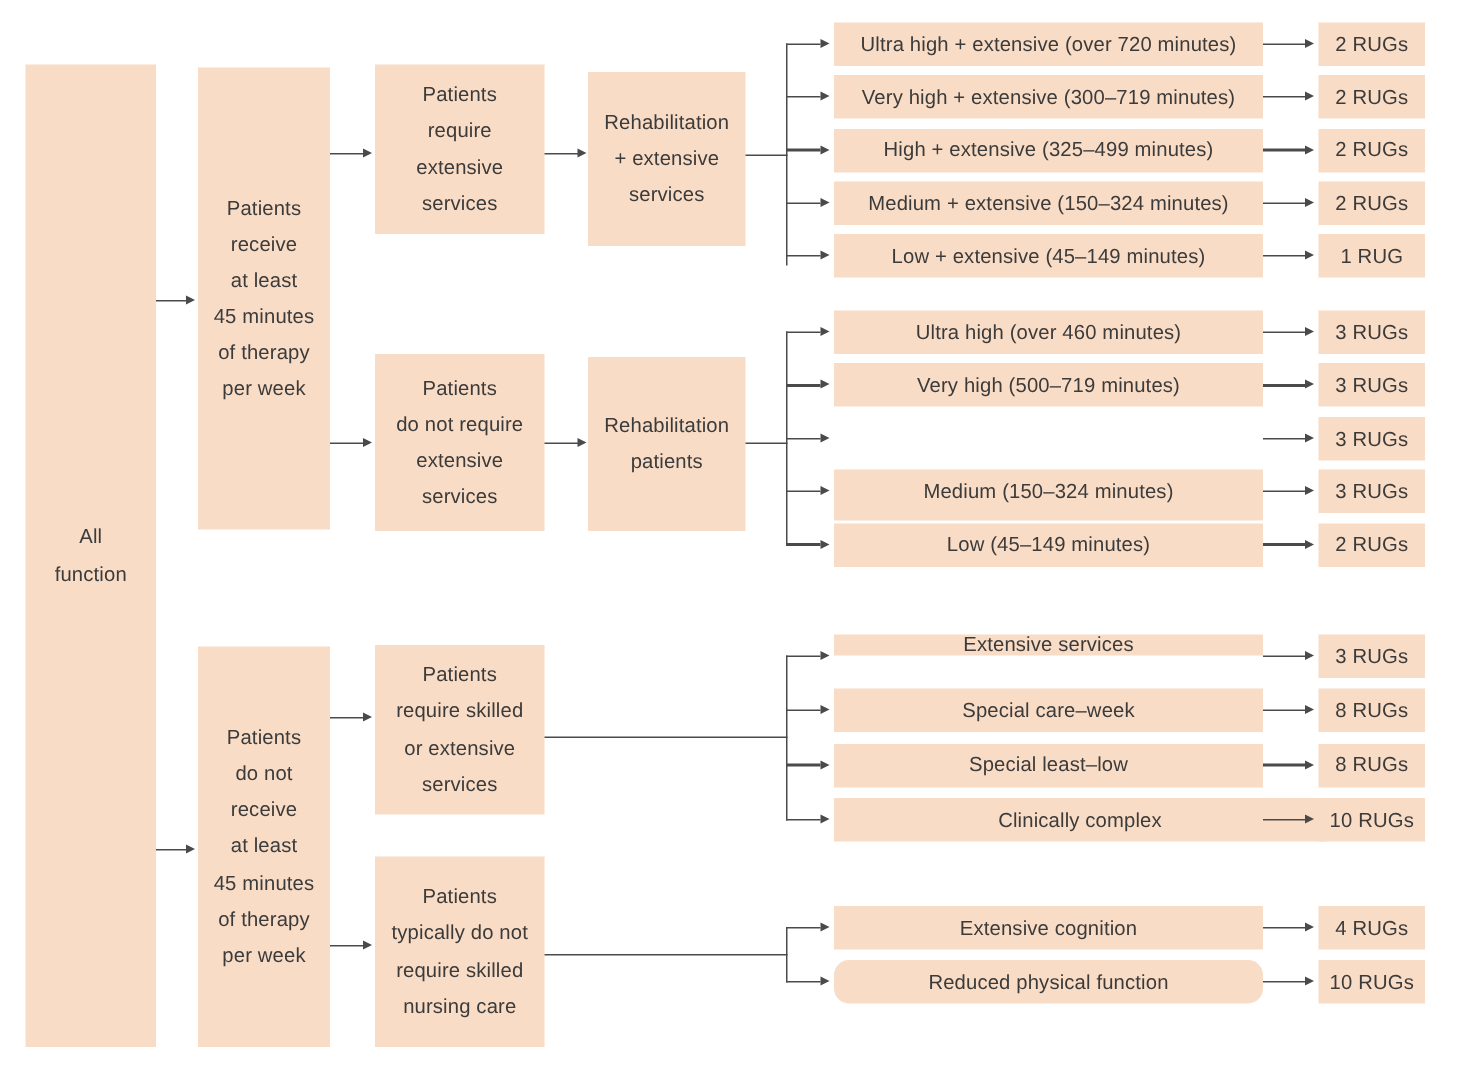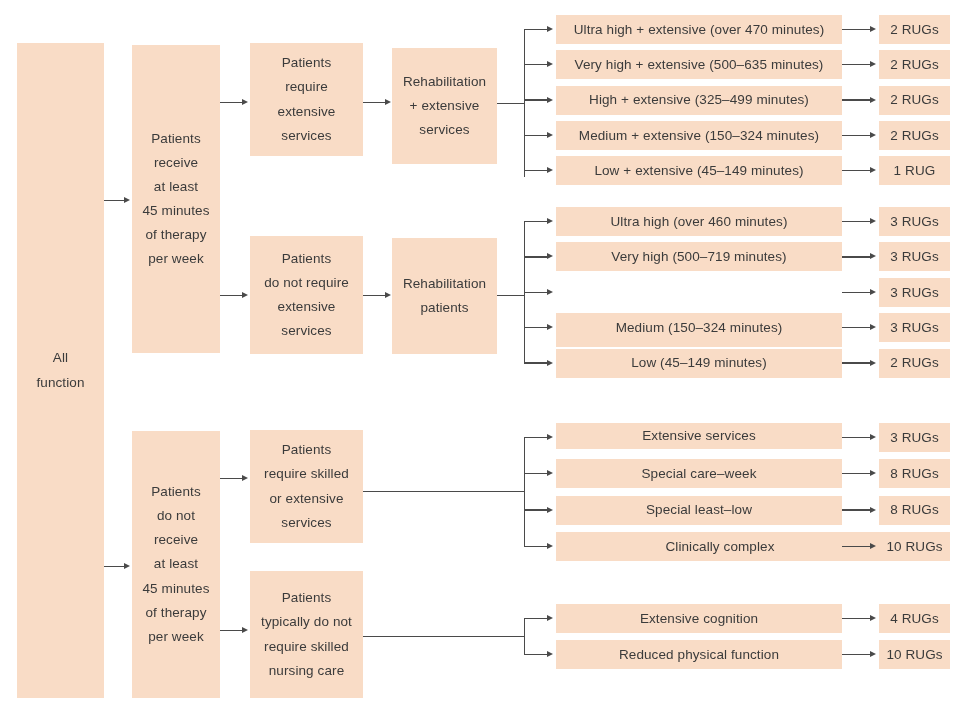--- a/index.html
+++ b/index.html
@@ -149,31 +149,31 @@
   <div class="ln v" style="left:524px;top:221px;height:142px;"></div>
 
   <div class="ln v" style="left:524px;top:437px;height:110px;"></div>
 
   <div class="ln v" style="left:524px;top:618px;height:37px;"></div>
 
   <div id="rows-layer">
       <div class="ln h" style="left: 524px; top: 28.8px; width: 23px;"></div>
       <div class="arrow" style="left: 547px; top: 25.9px;"></div>
       <div class="box rowbox" style="left: 556px; top: 15px; width: 286px; height: 29px;">
-        <span class="txt">Ultra high + extensive (over 470 minutes)</span>
+        <span class="txt">Ultra high + extensive (over 720 minutes)</span>
       </div>
       <div class="ln h" style="left: 842px; top: 28.8px; width: 28px;"></div>
       <div class="arrow" style="left: 870px; top: 25.9px;"></div>
       <div class="box rugbox" style="left: 879px; top: 15px; width: 71px; height: 29px;">
         <span class="txt">2 RUGs</span>
       </div>
       <div class="ln h" style="left: 524px; top: 64.1px; width: 23px;"></div>
       <div class="arrow" style="left: 547px; top: 61.2px;"></div>
       <div class="box rowbox" style="left: 556px; top: 50.3px; width: 286px; height: 29px;">
-        <span class="txt">Very high + extensive (500–635 minutes)</span>
+        <span class="txt">Very high + extensive (300–719 minutes)</span>
       </div>
       <div class="ln h" style="left: 842px; top: 64.1px; width: 28px;"></div>
       <div class="arrow" style="left: 870px; top: 61.2px;"></div>
       <div class="box rugbox" style="left: 879px; top: 50.3px; width: 71px; height: 29px;">
         <span class="txt">2 RUGs</span>
       </div>
       <div class="ln h" style="left: 524px; top: 99.4px; width: 23px;"></div>
       <div class="arrow" style="left: 547px; top: 96.5px;"></div>
       <div class="box rowbox" style="left: 556px; top: 85.6px; width: 286px; height: 29px;">
         <span class="txt">High + extensive (325–499 minutes)</span>
@@ -248,21 +248,21 @@
       <div class="box rowbox" style="left: 556px; top: 348.6px; width: 286px; height: 29px;">
         <span class="txt">Low (45–149 minutes)</span>
       </div>
       <div class="ln h" style="left: 842px; top: 362.4px; width: 28px;"></div>
       <div class="arrow" style="left: 870px; top: 359.5px;"></div>
       <div class="box rugbox" style="left: 879px; top: 348.6px; width: 71px; height: 29px;">
         <span class="txt">2 RUGs</span>
       </div>
       <div class="ln h" style="left: 524px; top: 436.8px; width: 23px;"></div>
       <div class="arrow" style="left: 547px; top: 433.9px;"></div>
-      <div class="box rowbox" style="left: 556px; top: 423px; width: 286px; height: 26px;">
+      <div class="box rowbox" style="left: 556px; top: 423px; width: 286px; height: 14px;">
         <span class="txt">Extensive services</span>
       </div>
       <div class="ln h" style="left: 842px; top: 436.8px; width: 28px;"></div>
       <div class="arrow" style="left: 870px; top: 433.9px;"></div>
       <div class="box rugbox" style="left: 879px; top: 423px; width: 71px; height: 29px;">
         <span class="txt">3 RUGs</span>
       </div>
       <div class="ln h" style="left: 524px; top: 473.1px; width: 23px;"></div>
       <div class="arrow" style="left: 547px; top: 470.2px;"></div>
       <div class="box rowbox" style="left: 556px; top: 459.3px; width: 286px; height: 29px;">
@@ -298,21 +298,21 @@
       <div class="box rowbox" style="left: 556px; top: 604px; width: 286px; height: 29px;">
         <span class="txt">Extensive cognition</span>
       </div>
       <div class="ln h" style="left: 842px; top: 617.8px; width: 28px;"></div>
       <div class="arrow" style="left: 870px; top: 614.9px;"></div>
       <div class="box rugbox" style="left: 879px; top: 604px; width: 71px; height: 29px;">
         <span class="txt">4 RUGs</span>
       </div>
       <div class="ln h" style="left: 524px; top: 653.8px; width: 23px;"></div>
       <div class="arrow" style="left: 547px; top: 650.9px;"></div>
-      <div class="box rowbox" style="left: 556px; top: 640px; width: 286px; height: 29px;">
+      <div class="box rowbox" style="left: 556px; top: 640px; width: 286px; height: 29px; border-radius: 10px;">
         <span class="txt">Reduced physical function</span>
       </div>
       <div class="ln h" style="left: 842px; top: 653.8px; width: 28px;"></div>
       <div class="arrow" style="left: 870px; top: 650.9px;"></div>
       <div class="box rugbox" style="left: 879px; top: 640px; width: 71px; height: 29px;">
         <span class="txt">10 RUGs</span>
       </div>
     </div>
 
 </div>

